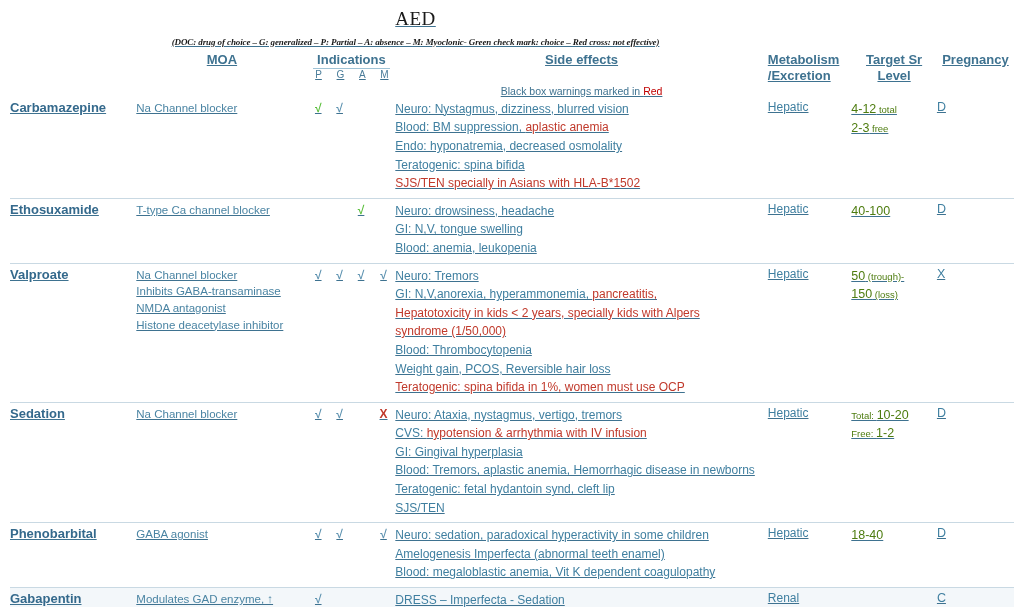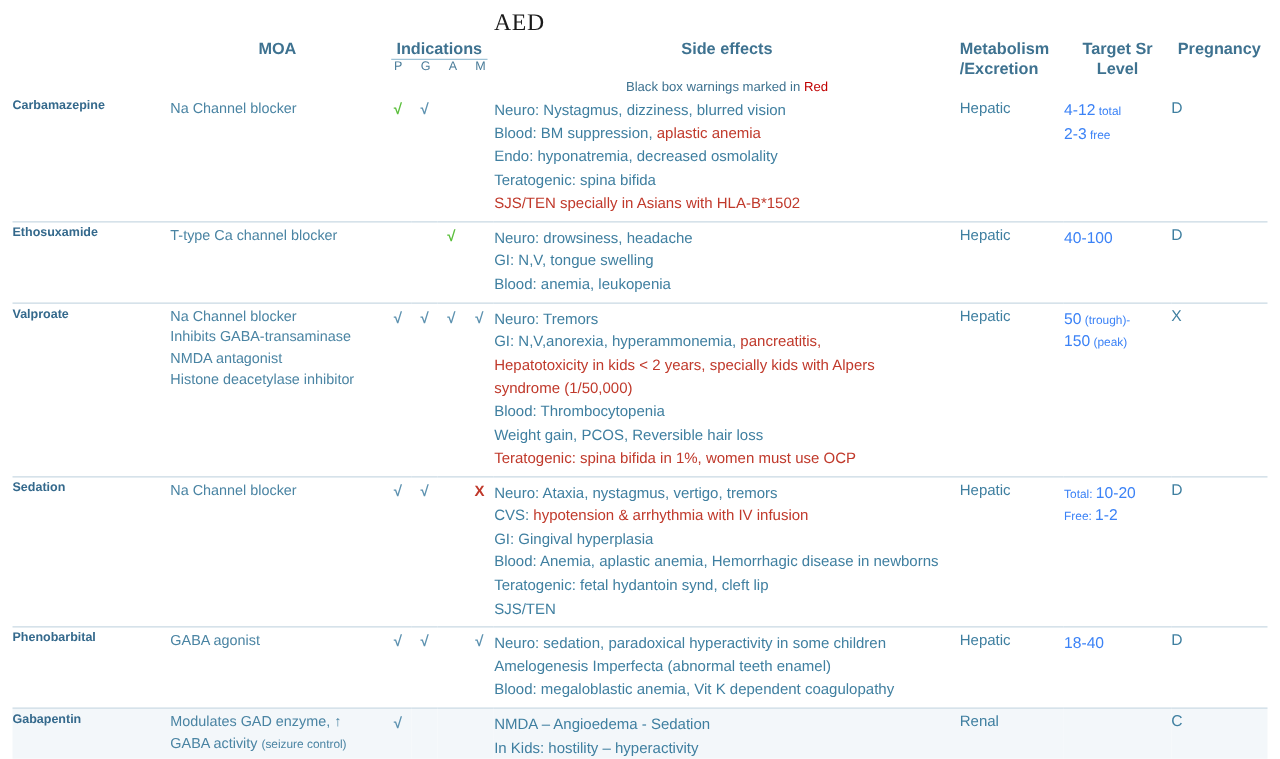--- a/index.html
+++ b/index.html
@@ -12,20 +12,21 @@
     height: 607px;
     font-family: "Liberation Sans", sans-serif;
     color: #3e7290;
     overflow: hidden;
   }
   .page {
     position: relative;
     width: 831px;
     height: 607px;
     box-sizing: border-box;
+    text-decoration: underline;
   }
   .title {
     text-align: center;
     font-family: "Liberation Serif", serif;
     font-size: 19px;
     color: #1a1a1a;
     letter-spacing: 0.5px;
     padding-top: 8px;
     line-height: 1.2;
   }
@@ -117,21 +118,21 @@
   tbody tr.drow > td {
     border-bottom: 1px solid #c9d9e3;
     padding-top: 3px;
     padding-bottom: 5px;
   }
   tbody tr.drow.shaded > td {
     background: #f3f7fa;
   }
   .drug-name {
     font-weight: bold;
-    font-size: 10px;
+    font-size: 13px;
     color: #34698c;
     padding-left: 8px;
     white-space: nowrap;
   }
   .moa-cell {
     font-size: 11.5px;
     color: #4a84a3;
     line-height: 1.45;
     padding-left: 4px;
     border-left: 1px solid #dbe6ed;
@@ -156,39 +157,40 @@
   .se-cell .red { color: #c0392b; }
   .se-line { white-space: nowrap; }
   .met-cell {
     font-size: 12px;
     color: #3f7fa0;
     padding-left: 4px;
     border-left: 1px solid #dbe6ed;
   }
   .tsl-cell {
     font-size: 12.5px;
-    color: #3b82f6;
+    color: #4d7c0f;
     padding-left: 4px;
     line-height: 1.5;
     margin-top: 44px;
   }
   .tsl-cell .sm { font-size: 9.5px; }
   .preg-cell {
     font-size: 12.5px;
     color: #3f7fa0;
     padding-left: 2px;
   }
   .nowrap { white-space: nowrap; }
 </style>
 </head>
 <body>
 
 <div class="page">
 
   <div class="title">AED</div>
+  <div class="subtitle">(DOC: drug of choice – G: generalized – P: Partial – A: absence – M: Myoclonic- Green check mark: choice – Red cross: not effective)</div>
 
   <table class="aed">
     <colgroup>
       <col class="c-drug">
         <col class="c-moa">
       <col class="c-p">
         <col class="c-g">
         <col class="c-a">
         <col class="c-m">
       <col class="c-se">
@@ -294,38 +296,38 @@
             <div class="se-line"><span>GI: N,V,anorexia, hyperammonemia, </span><span class="red">pancreatitis,</span></div>
             <div class="se-line"><span class="red">Hepatotoxicity in kids &lt; 2 years, specially kids with Alpers</span></div>
             <div class="se-line"><span class="red">syndrome (1/50,000)</span></div>
             <div class="se-line"><span>Blood: Thrombocytopenia</span></div>
             <div class="se-line"><span>Weight gain, PCOS, Reversible hair loss</span></div>
             <div class="se-line"><span class="red">Teratogenic: spina bifida in 1%, women must use OCP</span></div>
           </td>
           <td class="met-cell">Hepatic</td>
           <td class="tsl-cell">
             <div class="nowrap"><span>50</span><span class="sm"> (trough)-</span></div>
-            <div class="nowrap"><span>150</span><span class="sm"> (peak)</span></div>
+            <div class="nowrap"><span>150</span><span class="sm"> (loss)</span></div>
           </td>
           <td class="preg-cell">X</td>
         </tr>
         <tr class="drow">
           <td class="drug-name">Sedation</td>
           <td class="moa-cell">
             <div><span>Na Channel blocker</span></div>
           </td>
           <td class="chk-cell chk-blue">√</td>
           <td class="chk-cell chk-blue">√</td>
           <td class="chk-cell "></td>
           <td class="chk-cell chk-red">X</td>
           <td class="se-cell">
             <div class="se-line"><span>Neuro:  Ataxia, nystagmus, vertigo, tremors</span></div>
             <div class="se-line"><span>CVS: </span><span class="red">hypotension &amp; arrhythmia with IV infusion</span></div>
             <div class="se-line"><span>GI: Gingival hyperplasia</span></div>
-            <div class="se-line"><span>Blood: Anemia, aplastic anemia, Hemorrhagic disease in newborns</span></div>
+            <div class="se-line"><span>Blood: Tremors, aplastic anemia, Hemorrhagic disease in newborns</span></div>
             <div class="se-line"><span>Teratogenic: fetal hydantoin synd, cleft lip</span></div>
             <div class="se-line"><span>SJS/TEN</span></div>
           </td>
           <td class="met-cell">Hepatic</td>
           <td class="tsl-cell">
             <div class="nowrap"><span class="sm">Total: </span><span>10-20</span></div>
             <div class="nowrap"><span class="sm">Free:  </span><span>1-2</span></div>
           </td>
           <td class="preg-cell">D</td>
         </tr>
@@ -353,21 +355,21 @@
           <td class="drug-name">Gabapentin</td>
           <td class="moa-cell">
             <div><span>Modulates GAD enzyme, ↑</span></div>
             <div><span>GABA activity </span><span class="sm">(seizure control)</span></div>
           </td>
           <td class="chk-cell chk-blue">√</td>
           <td class="chk-cell "></td>
           <td class="chk-cell "></td>
           <td class="chk-cell "></td>
           <td class="se-cell">
-            <div class="se-line"><span>NMDA – Angioedema - Sedation</span></div>
+            <div class="se-line"><span>DRESS – Imperfecta - Sedation</span></div>
             <div class="se-line"><span>In Kids: hostility – hyperactivity</span></div>
           </td>
           <td class="met-cell">Renal</td>
           <td class="tsl-cell"></td>
           <td class="preg-cell">C</td>
         </tr>
       </tbody>
   </table>
 
 </div>

